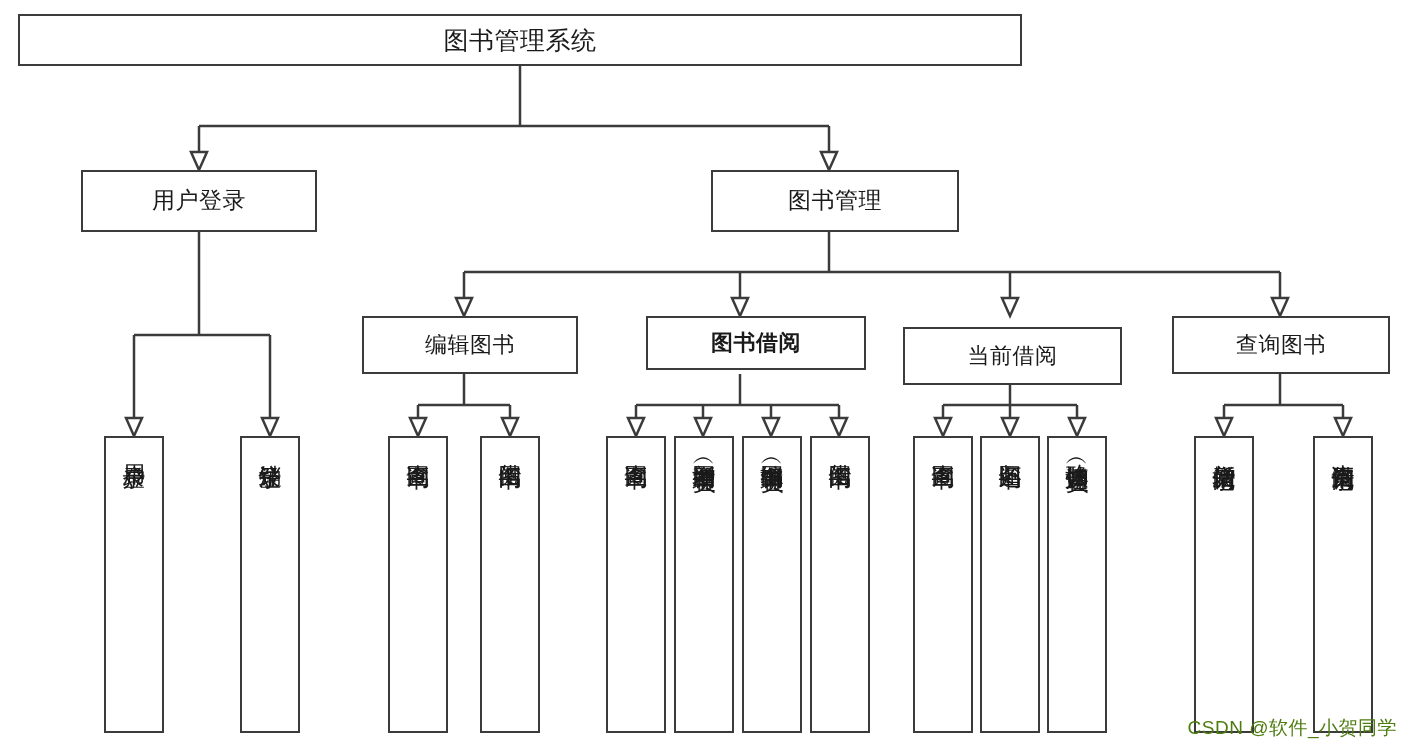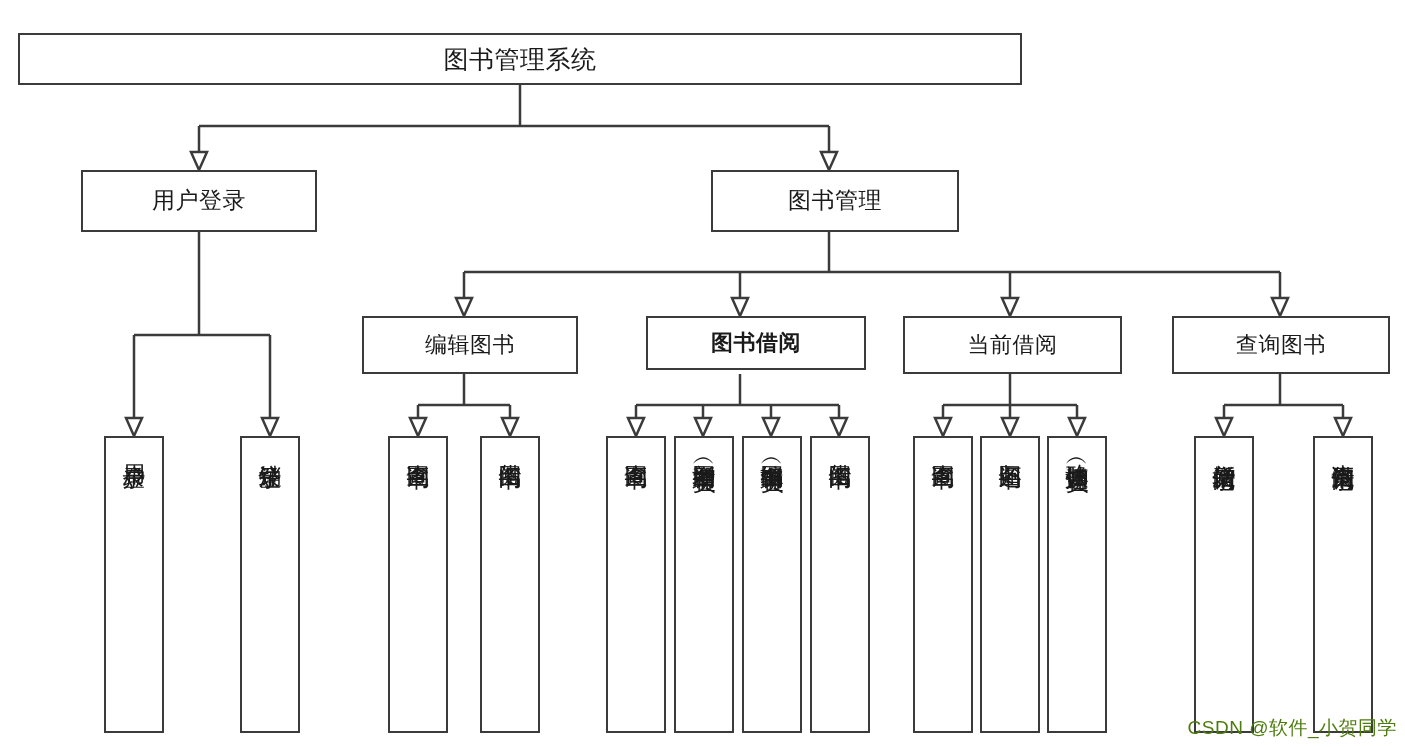--- a/index.html
+++ b/index.html
@@ -133,38 +133,38 @@
     <path d="M 1069 418 L 1085 418 L 1077 436 Z" fill="#3b3b3b" stroke="none"></path>
 
     <line x1="1280" y1="374" x2="1280" y2="405"></line>
     <line x1="1224" y1="405" x2="1343" y2="405"></line>
     <line x1="1224" y1="405" x2="1224" y2="418"></line>
     <path d="M 1216 418 L 1232 418 L 1224 436 Z" fill="#3b3b3b" stroke="none"></path>
     <line x1="1343" y1="405" x2="1343" y2="418"></line>
     <path d="M 1335 418 L 1351 418 L 1343 436 Z" fill="#3b3b3b" stroke="none"></path>
   </svg>
 
-  <div class="node node-root" style="left:18px; top:14px; width:1004px; height:52px;margin-top:19px;">
+  <div class="node node-root" style="left:18px; top:14px; width:1004px; height:52px;">
     <span class="label">图书管理系统</span>
   </div>
 
   <div class="node node-l1" style="left:81px; top:170px; width:236px; height:62px;">
     <span class="label">用户登录</span>
   </div>
   <div class="node node-l1" style="left:711px; top:170px; width:248px; height:62px;align-items:center;">
     <span class="label">图书管理</span>
   </div>
 
   <div class="node node-l2" style="left:362px; top:316px; width:216px; height:58px;">
     <span class="label">编辑图书</span>
   </div>
   <div class="node node-l2" style="left:646px; top:316px; width:220px; height:54px;font-weight:bold;">
     <span class="label">图书借阅</span>
   </div>
-  <div class="node node-l2" style="left:903px; top:316px; width:219px; height:58px;">
+  <div class="node node-l2" style="left:903px; top:327px; width:219px; height:58px;">
     <span class="label">当前借阅</span>
   </div>
   <div class="node node-l2" style="left:1172px; top:316px; width:218px; height:58px;">
     <span class="label">查询图书</span>
   </div>
 
   <div class="node node-leaf" style="left:104px; top:436px; width:60px; height:297px;">
     <span class="label">用户登录</span>
   </div>
   <div class="node node-leaf" style="left:240px; top:436px; width:60px; height:297px;">

